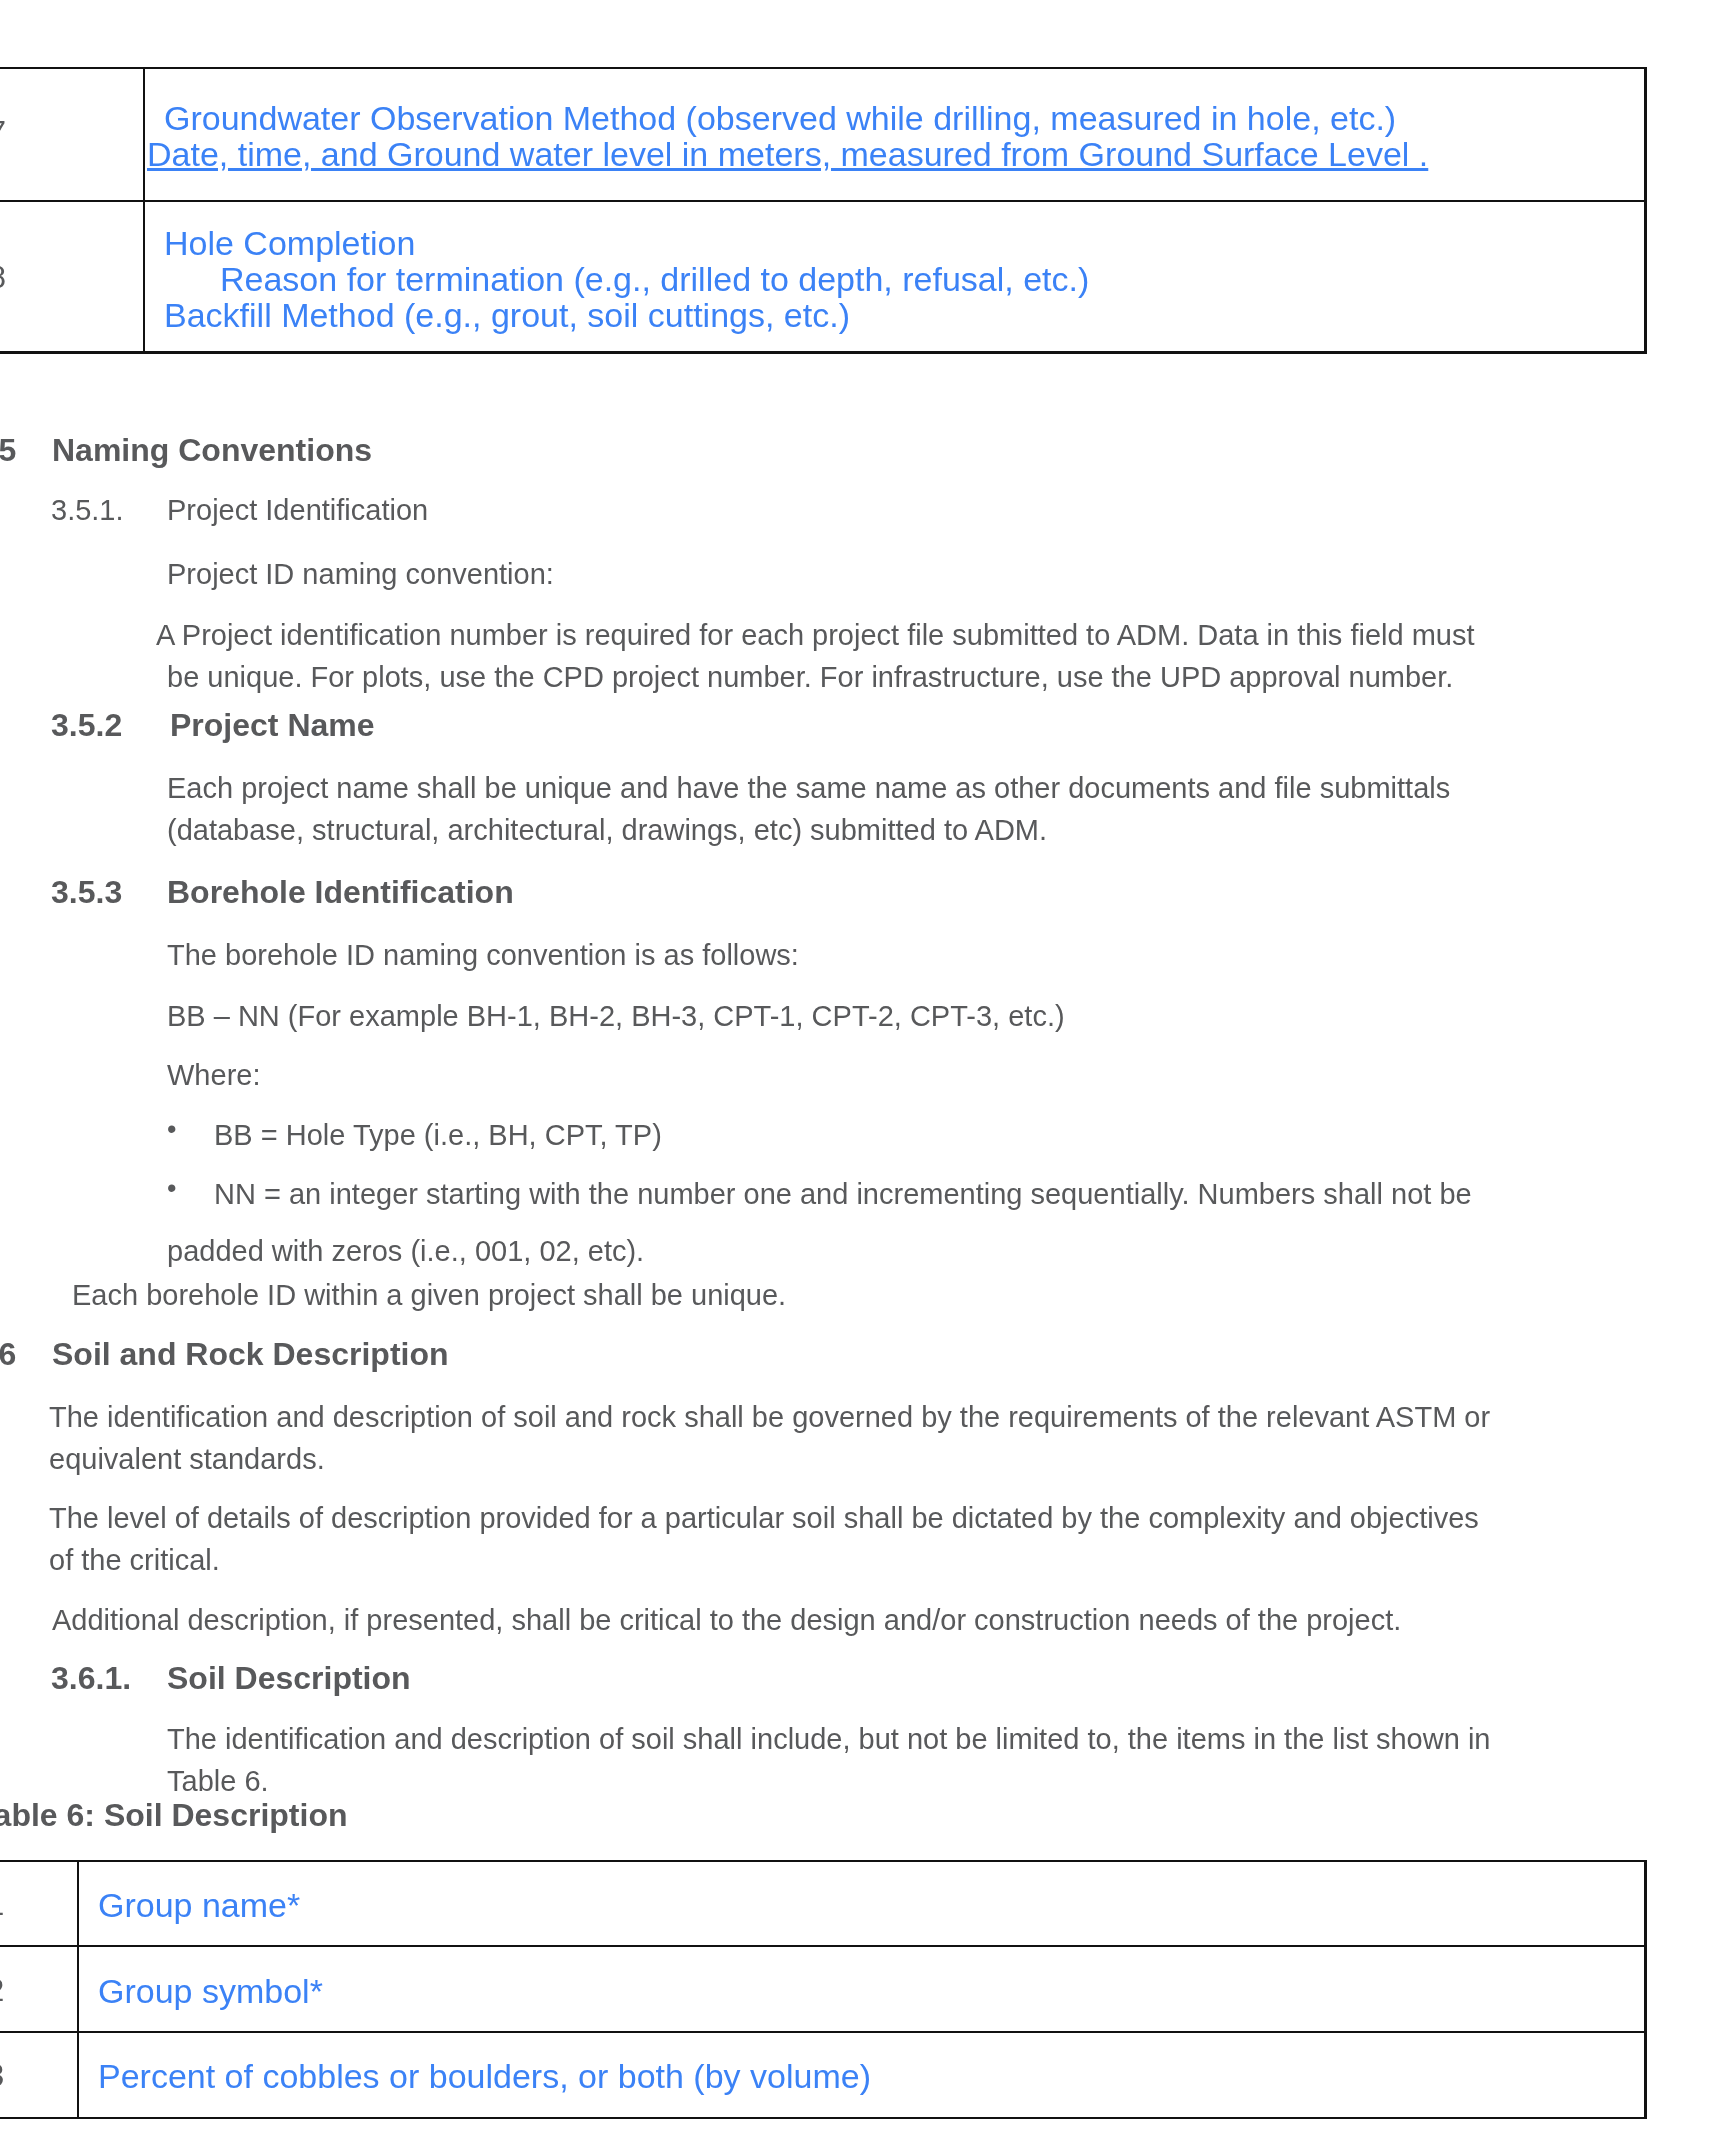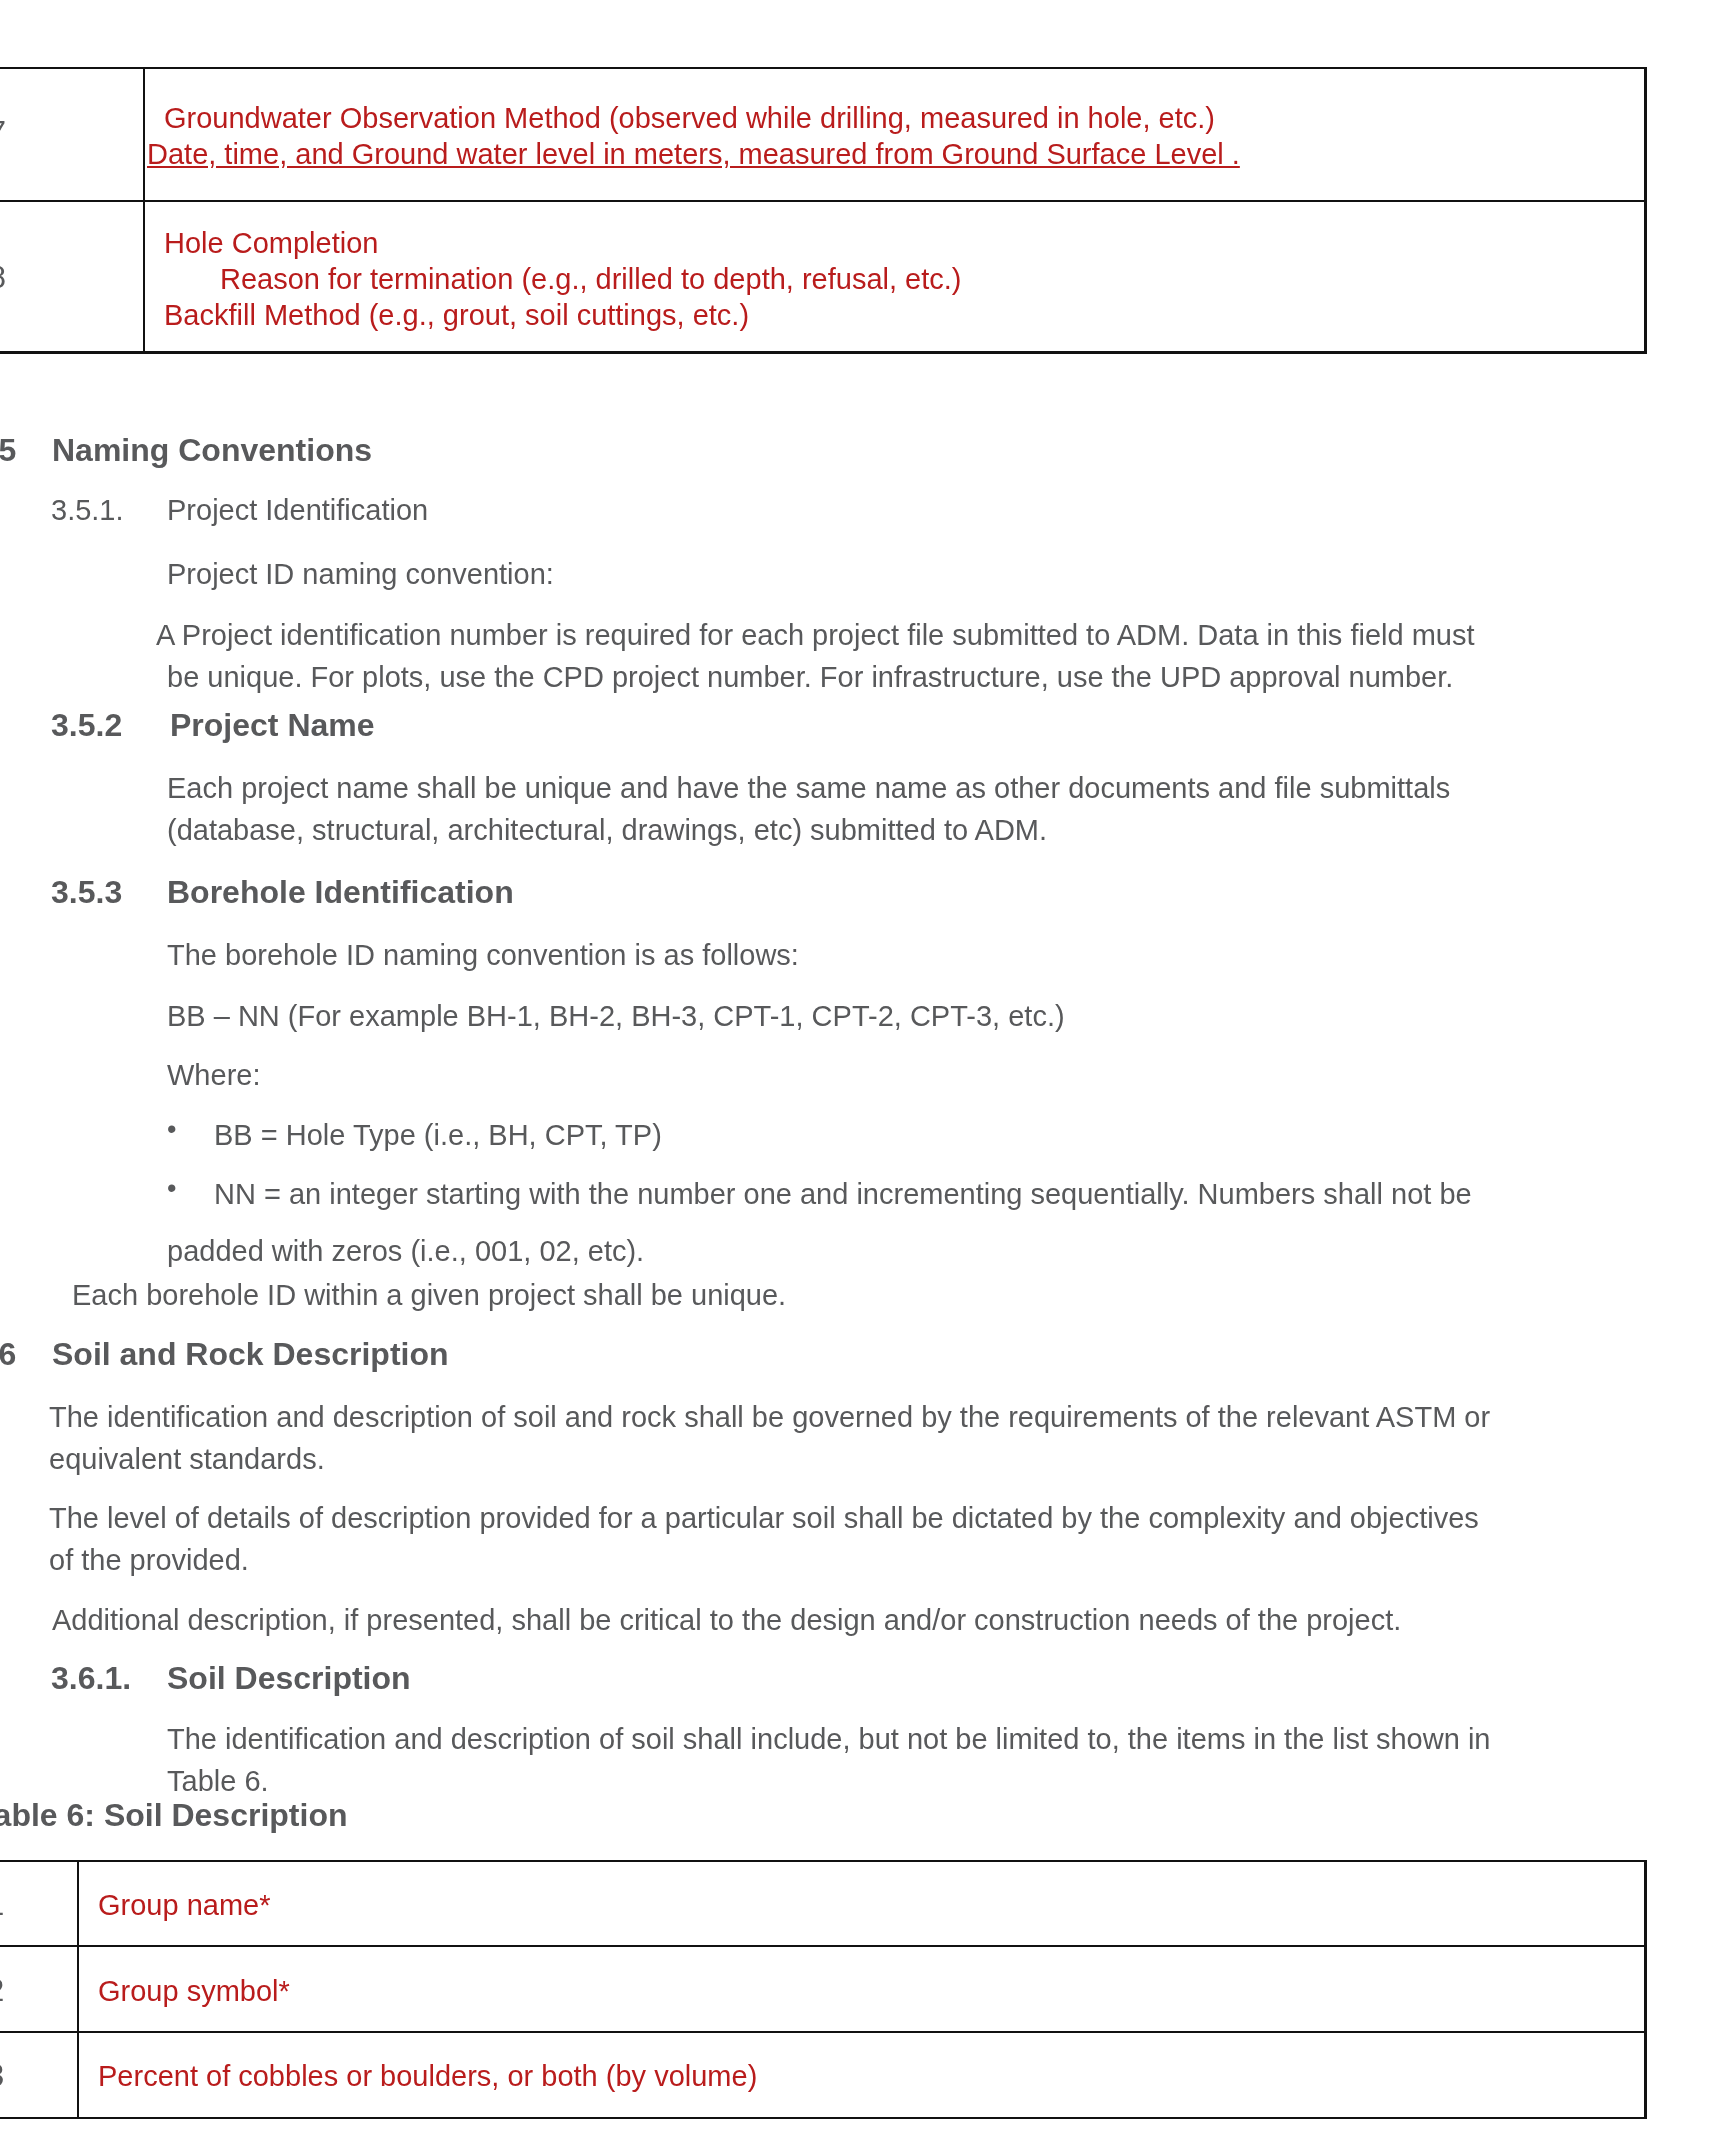--- a/index.html
+++ b/index.html
@@ -4,21 +4,21 @@
 <style>
   html, body { margin: 0; padding: 0; background: #ffffff; }
   body {
     width: 1728px; height: 2151px; position: relative; overflow: hidden;
     font-family: "Liberation Sans", sans-serif;
     color: #58595b;
   }
   .abs { position: absolute; white-space: nowrap; }
   .body-text { font-size: 29px; line-height: 44px; font-weight: 400; color: #58595b; }
   .heading { font-size: 32px; line-height: 40px; font-weight: 700; color: #58595b; }
-  .cell-text { font-size: 29px; line-height: 36px; color: #b91c1c; }
+  .cell-text { font-size: 34px; line-height: 36px; color: #3b82f6; }
   .hline { position: absolute; height: 1.6px; background: #111; }
   .vline { position: absolute; width: 1.6px; background: #111; }
   .thick-v { position: absolute; width: 3.2px; background: #111; }
   .thick-h { position: absolute; height: 3.2px; background: #111; }
 
   .num { position: absolute; font-size: 31px; color: #58595b; }
   .bullet { position: absolute; font-size: 27px; color: #58595b; }
 </style>
 </head>
 <body>
@@ -82,21 +82,21 @@
 </div>
 
 <div>
   <div class="abs heading" style="left:-1.6px; top:1334px;">6</div>
   <div class="abs heading" style="left:52px; top:1334px;">Soil and Rock Description</div>
 
   <div class="abs body-text" style="left:49px; top:1395px;">The identification and description of soil and rock shall be governed by the requirements of the relevant ASTM or</div>
   <div class="abs body-text" style="left:49px; top:1437px;">equivalent standards.</div>
 
   <div class="abs body-text" style="left:49px; top:1496px;">The level of details of description provided for a particular soil shall be dictated by the complexity and objectives</div>
-  <div class="abs body-text" style="left:49px; top:1538px;">of the provided.</div>
+  <div class="abs body-text" style="left:49px; top:1538px;">of the critical.</div>
 
   <div class="abs body-text" style="left:52px; top:1598px;">Additional description, if presented, shall be critical to the design and/or construction needs of the project.</div>
 
   <div class="abs heading" style="left:51px; top:1658px;">3.6.1.</div>
   <div class="abs heading" style="left:167px; top:1658px;">Soil Description</div>
   <div class="abs body-text" style="left:167px; top:1717px;">The identification and description of soil shall include, but not be limited to, the items in the list shown in</div>
   <div class="abs body-text" style="left:167px; top:1759px;">Table 6.</div>
 </div>
 
 <div>

